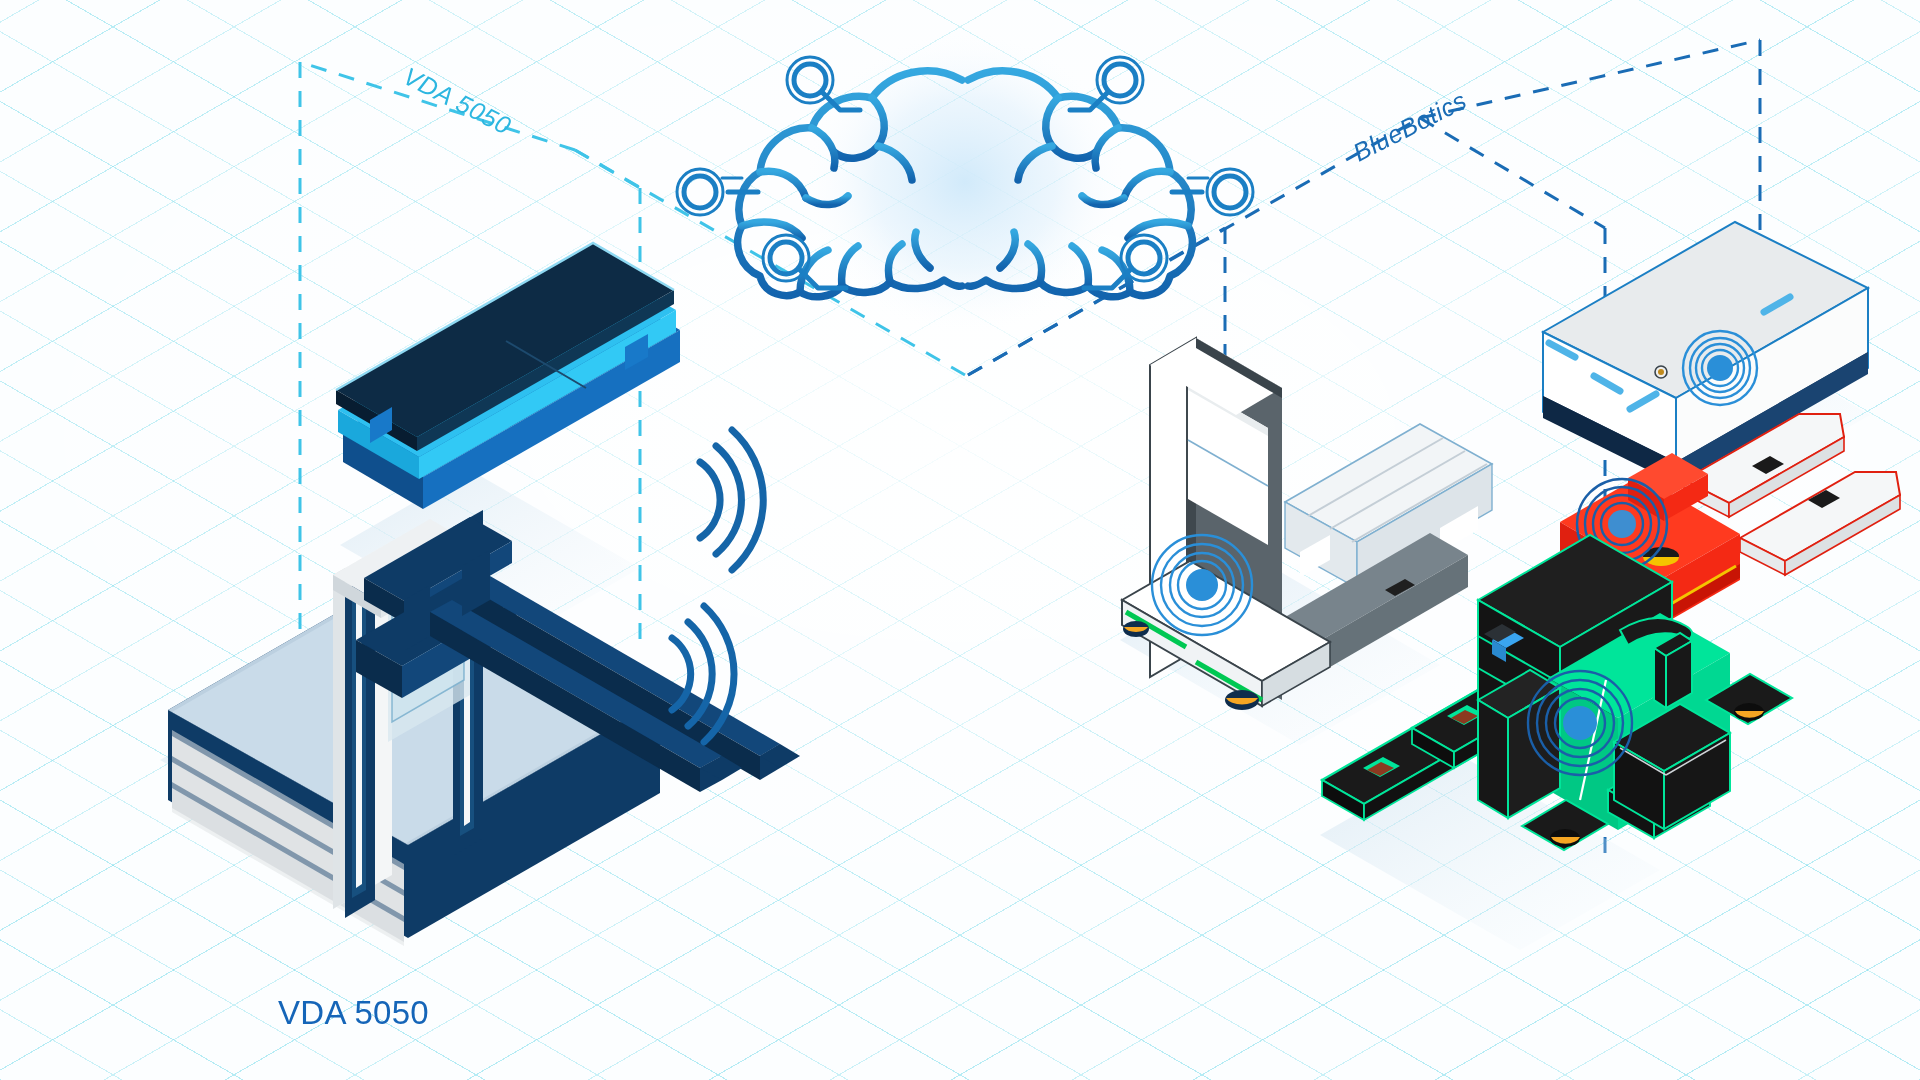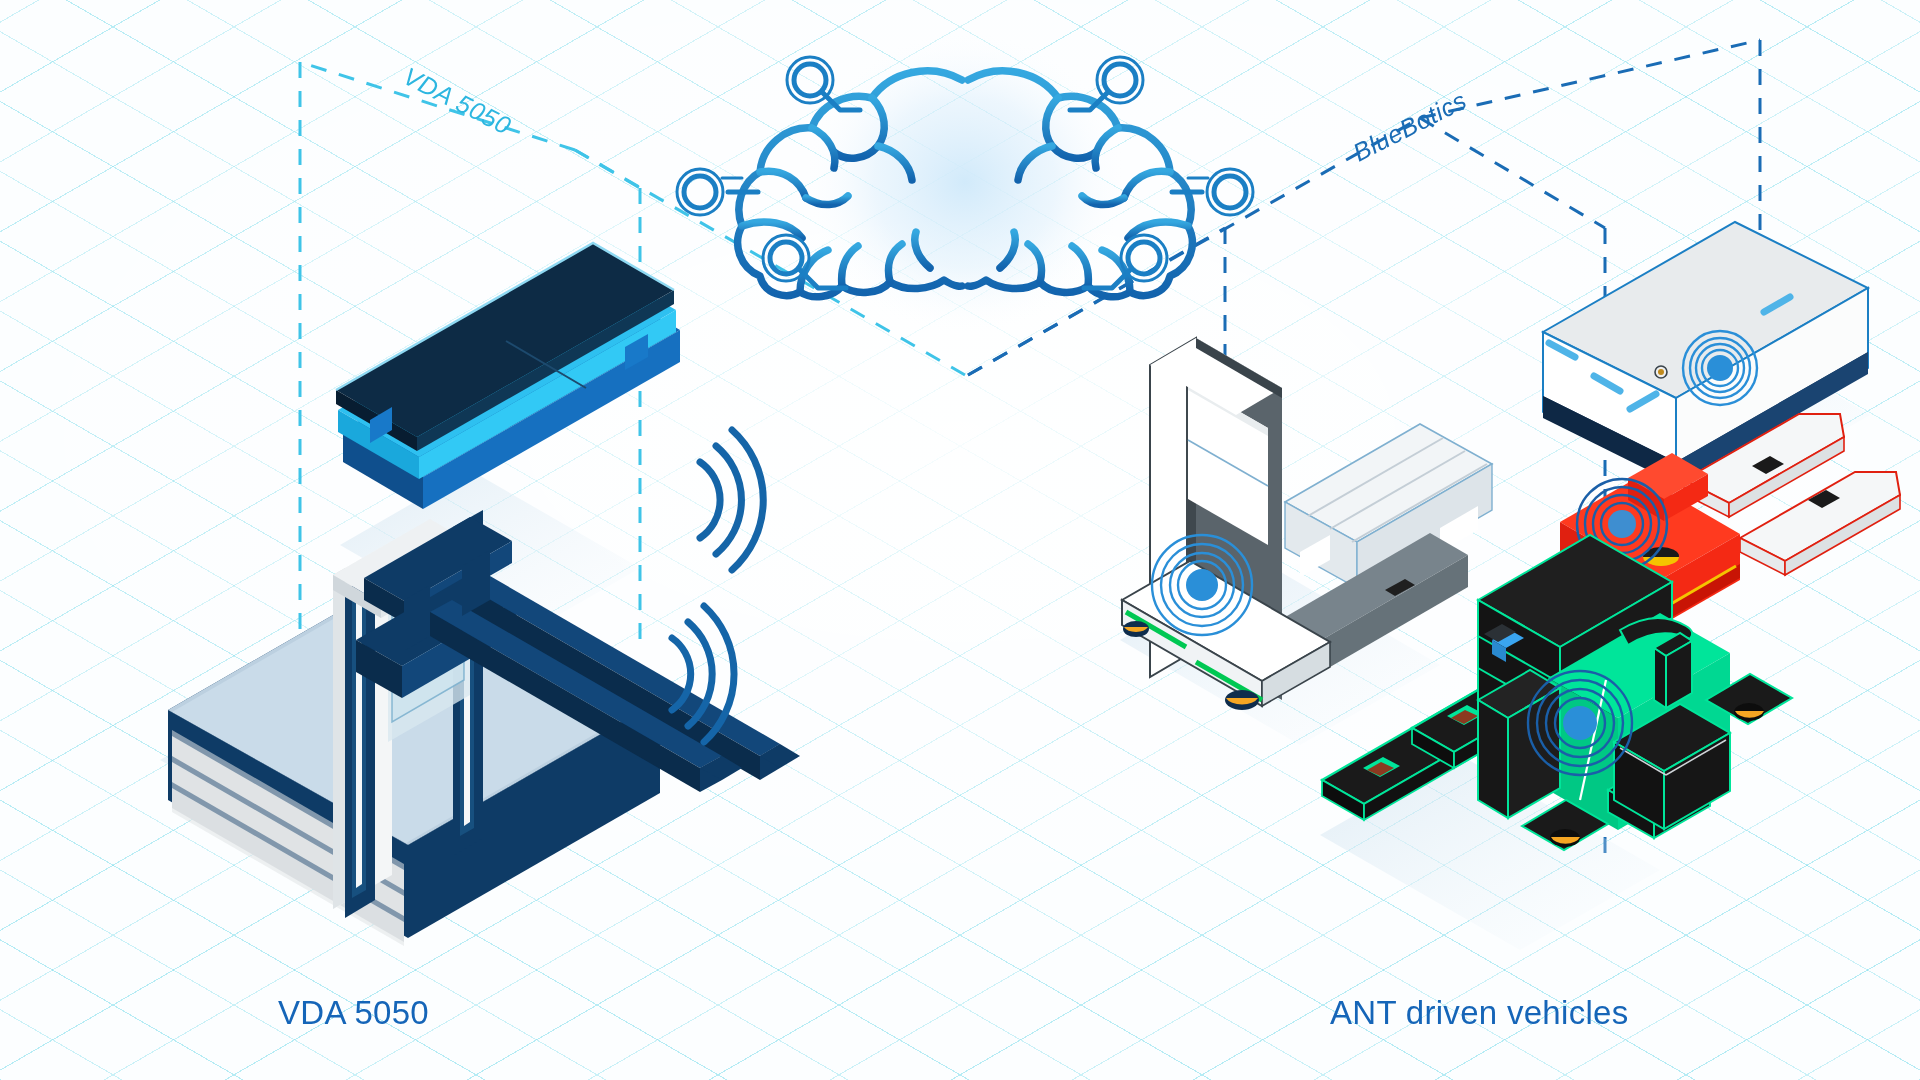--- a/index.html
+++ b/index.html
@@ -468,15 +468,14 @@
       <circle cx="1580" cy="723" r="17" fill="#2a8fd8"></circle>
     </g>
   </svg>
 
   <div class="lbl lbl-rot lbl-cyan" style="left:405px;top:60px;transform:rotate(27deg);transform-origin:left center;">VDA 5050</div>
 
   <div class="lbl lbl-rot lbl-blue" style="left:1355px;top:140px;transform:rotate(-27deg);transform-origin:left center;">BlueBotics</div>
 
   <div class="lbl lbl-big" style="left:278px;top:994px;">VDA 5050</div>
 
-  <div class="lbl lbl-big" style="left:1330px;top:994px;">ANT driven vehicles</div>
 
 </div>
 
 </body></html>

